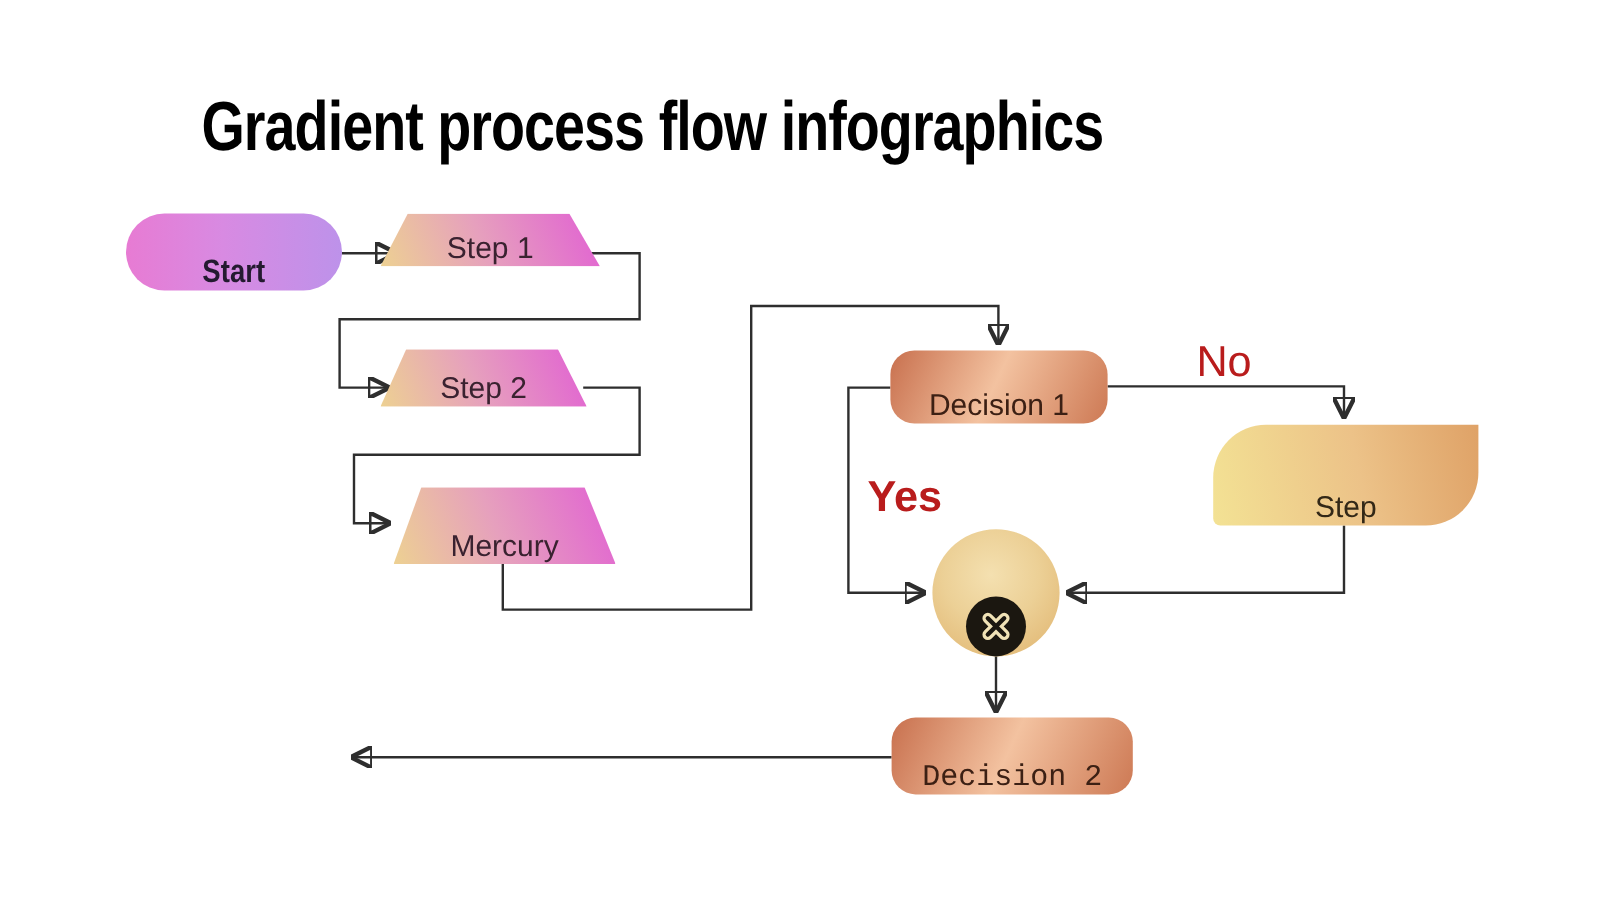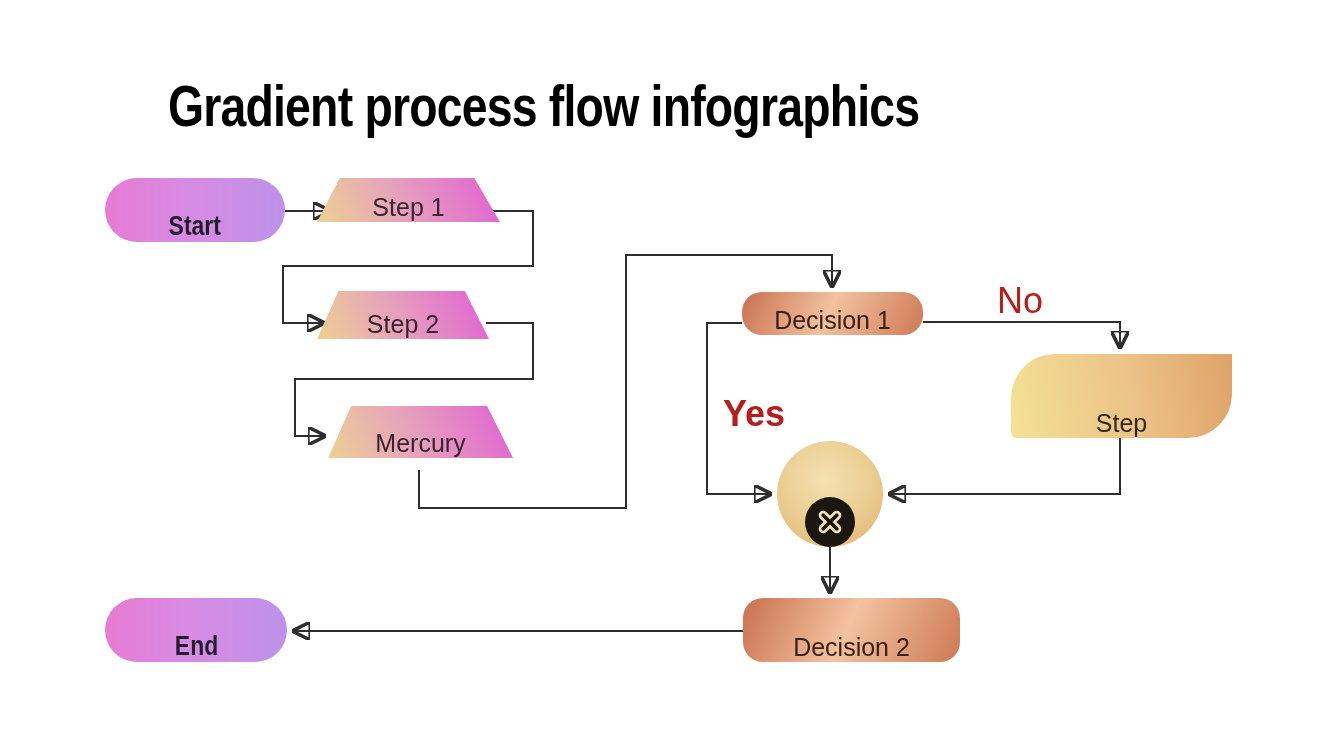--- a/index.html
+++ b/index.html
@@ -125,45 +125,42 @@
   </div>
 
   <div class="node trapezoid" style="left:317px; top:178px; width:183px; height:44px;">
     <span>Step 1</span>
   </div>
 
   <div class="node trapezoid" style="left:317px; top:291px; width:172px; height:48px;">
     <span>Step 2</span>
   </div>
 
-  <div class="node trapezoid" style="left:328px; top:406px; width:185px; height:52px;">
+  <div class="node trapezoid" style="left:328px; top:406px; width:185px; height:64px;">
     <span>Mercury</span>
   </div>
 
-  <div class="node decision" style="left:742px; top:292px; width:181px; height:43px;">
+  <div class="node decision" style="left:742px; top:292px; width:181px; height:61px;">
     <span>Decision 1</span>
   </div>
 
   <div class="node leaf" style="left:1011px; top:354px; width:221px; height:84px;">
     <span>Step</span>
   </div>
 
   <div class="node merge-circle" style="left:777px; top:441px; width:106px; height:106px;">
     <div class="merge-badge">
       <svg width="34" height="34" viewBox="0 0 24 24">
         <path d="M7.2 7.2 L16.8 16.8 M16.8 7.2 L7.2 16.8" stroke="#f0e2b6" stroke-width="6.4" stroke-linecap="round" fill="none"></path>
         <path d="M7.2 7.2 L16.8 16.8 M16.8 7.2 L7.2 16.8" stroke="#1b1710" stroke-width="2.6" stroke-linecap="round" fill="none"></path>
       </svg>
     </div>
   </div>
 
-  <div class="node decision" style="left:743px; top:598px; width:217px; height:64px;">
+  <div class="node decision" style="left:743px; top:598px; width:201px; height:64px;font-family:Liberation Mono, monospace;">
     <span>Decision 2</span>
   </div>
 
-  <div class="node pill" style="left:105px; top:598px; width:182px; height:64px;">
-    <span class="condense">End</span>
-  </div>
 
   <div class="edge-label" style="left:997px; top:280px;">No</div>
   <div class="edge-label" style="left:723px; top:393px;font-weight:bold;">Yes</div>
 
 </div>
 
 </body></html>

